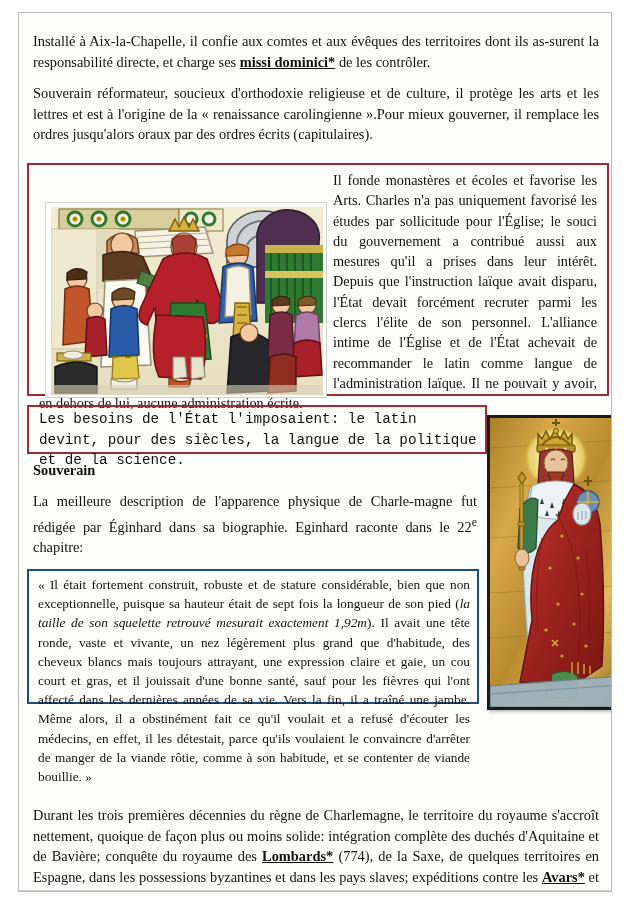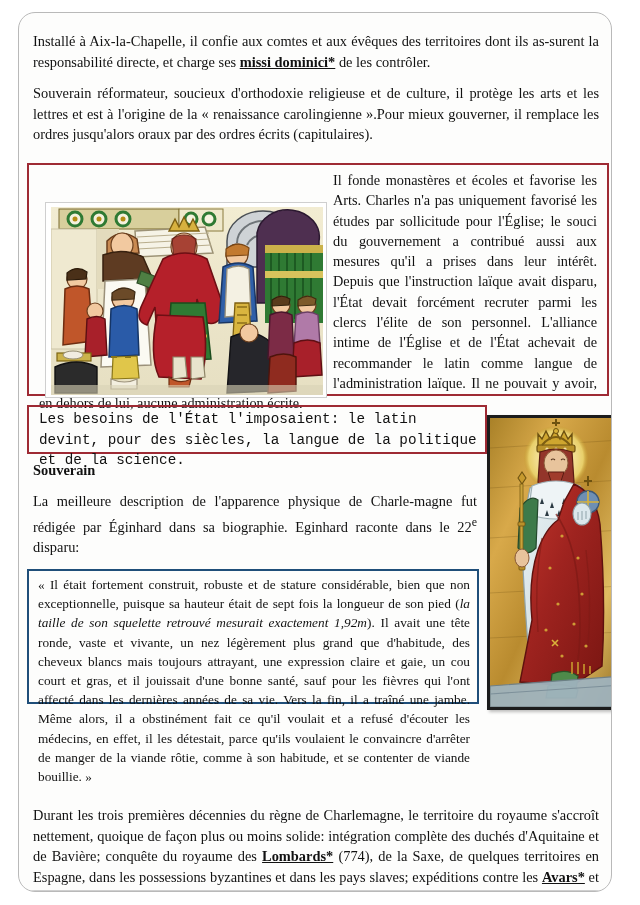--- a/index.html
+++ b/index.html
@@ -174,21 +174,21 @@
   #scan-line {
     position: absolute;
     left: 0; top: 877px;
     width: 592px; height: 1px;
     background: #cfcfcf;
   }
 </style>
 </head>
 <body>
 
-<div id="page" style="border-color: rgb(185, 185, 185); border-radius: 17px;">
+<div id="page" style="border-color: rgb(185, 185, 185);">
 <div id="page-inner">
 
   <div class="col" style="top:18px;">
     <p class="para"><span>Installé à Aix-la-Chapelle, il confie aux comtes et aux évêques des territoires dont ils as-surent la responsabilité directe, et charge ses </span><span class="u-bold">missi dominici*</span><span> de les  contrôler.</span></p>
     <p class="para">Souverain réformateur, soucieux d'orthodoxie religieuse et de culture, il protège les arts et les lettres et est à l'origine de la « renaissance carolingienne ».Pour mieux gouverner, il remplace les ordres jusqu'alors oraux par des ordres écrits (capitulaires).</p>
   </div>
 
   <div class="redbox" id="redbox1" style="border-color:#9e2a34;">
     <div class="rb1-text">
       <div id="rb1-float"></div>
@@ -303,21 +303,21 @@
       </svg>
     </div>
   </div>
 
   <div class="redbox" id="redbox2" style="border-color: rgb(158, 42, 52); font-family: Liberation Mono, monospace;">
     <div class="rb2-text">Les besoins de l'État l'imposaient: le latin devint, pour des siècles, la langue de la politique et de la science.</div>
   </div>
 
   <div id="apparence">
     <h3 class="heading">Souverain</h3>
-    <p class="para"><span>La meilleure description de l'apparence physique de Charle-magne fut rédigée par Éginhard dans sa biographie. Eginhard raconte dans le 22</span><sup>e</sup><span> disparu:</span></p>
+    <p class="para"><span>La meilleure description de l'apparence physique de Charle-magne fut rédigée par Éginhard dans sa biographie. Eginhard raconte dans le 22</span><sup>e</sup><span> chapitre:</span></p>
   </div>
 
   <div id="portrait">
     <div class="port-stage">
       <svg viewBox="0 0 132 289" width="132" height="289" preserveAspectRatio="none">
         <defs>
           <linearGradient id="goldbg" x1="0" y1="0" x2="1" y2="1">
             <stop offset="0" stop-color="#a98128"></stop>
             <stop offset="0.25" stop-color="#d8a94a"></stop>
             <stop offset="0.5" stop-color="#b98b2f"></stop>

